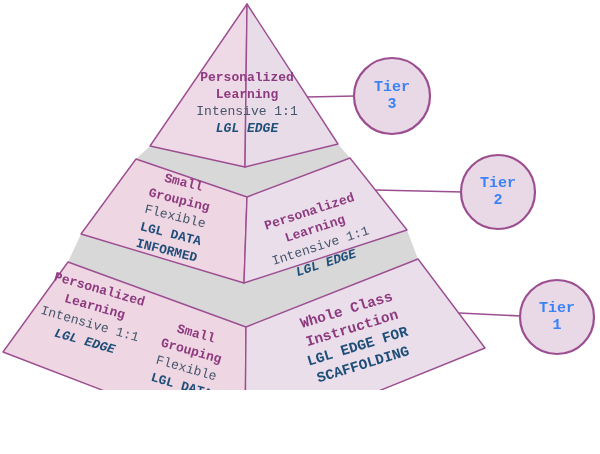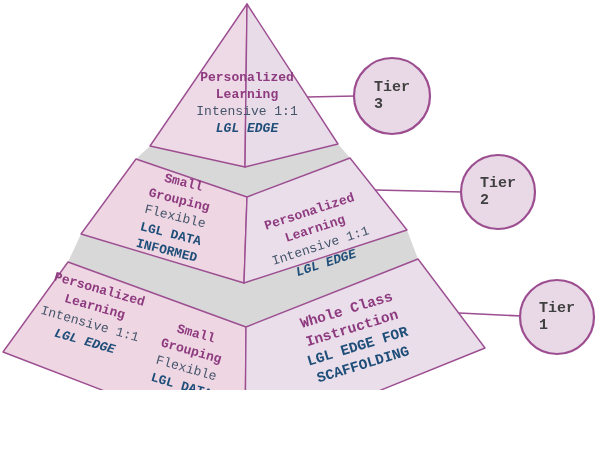--- a/index.html
+++ b/index.html
@@ -11,23 +11,23 @@
   .face{stroke:#9c4e91;stroke-width:1.4;stroke-linejoin:round;}
   .band{stroke:none;}
   .connector{stroke:#9c4e91;stroke-width:1.6;}
   .badge{stroke:#9c4e91;stroke-width:2.2;}
   .tblock{
     position:absolute;text-align:center;white-space:nowrap;
     transform:translate(-50%,-50%) rotate(var(--r,0deg));
     line-height:var(--lh,17px);font-size:var(--fs,13px);
   }
   .badge-label{
-    position:absolute;white-space:nowrap;
+    position:absolute;text-align:center;white-space:nowrap;
     transform:translate(-50%,-50%);
-    font-size:15px;font-weight:bold;color:#404040;line-height:17px;
+    font-size:15px;font-weight:bold;color:#3b82f6;line-height:17px;
   }
   .h{color:#8e3a7f;font-weight:bold;}
   .d{color:#44546a;}
   .n{color:#1f4e79;font-weight:bold;}
   .it{font-style:italic;}
 </style>
 </head>
 <body>
 
 <div id="stage">

